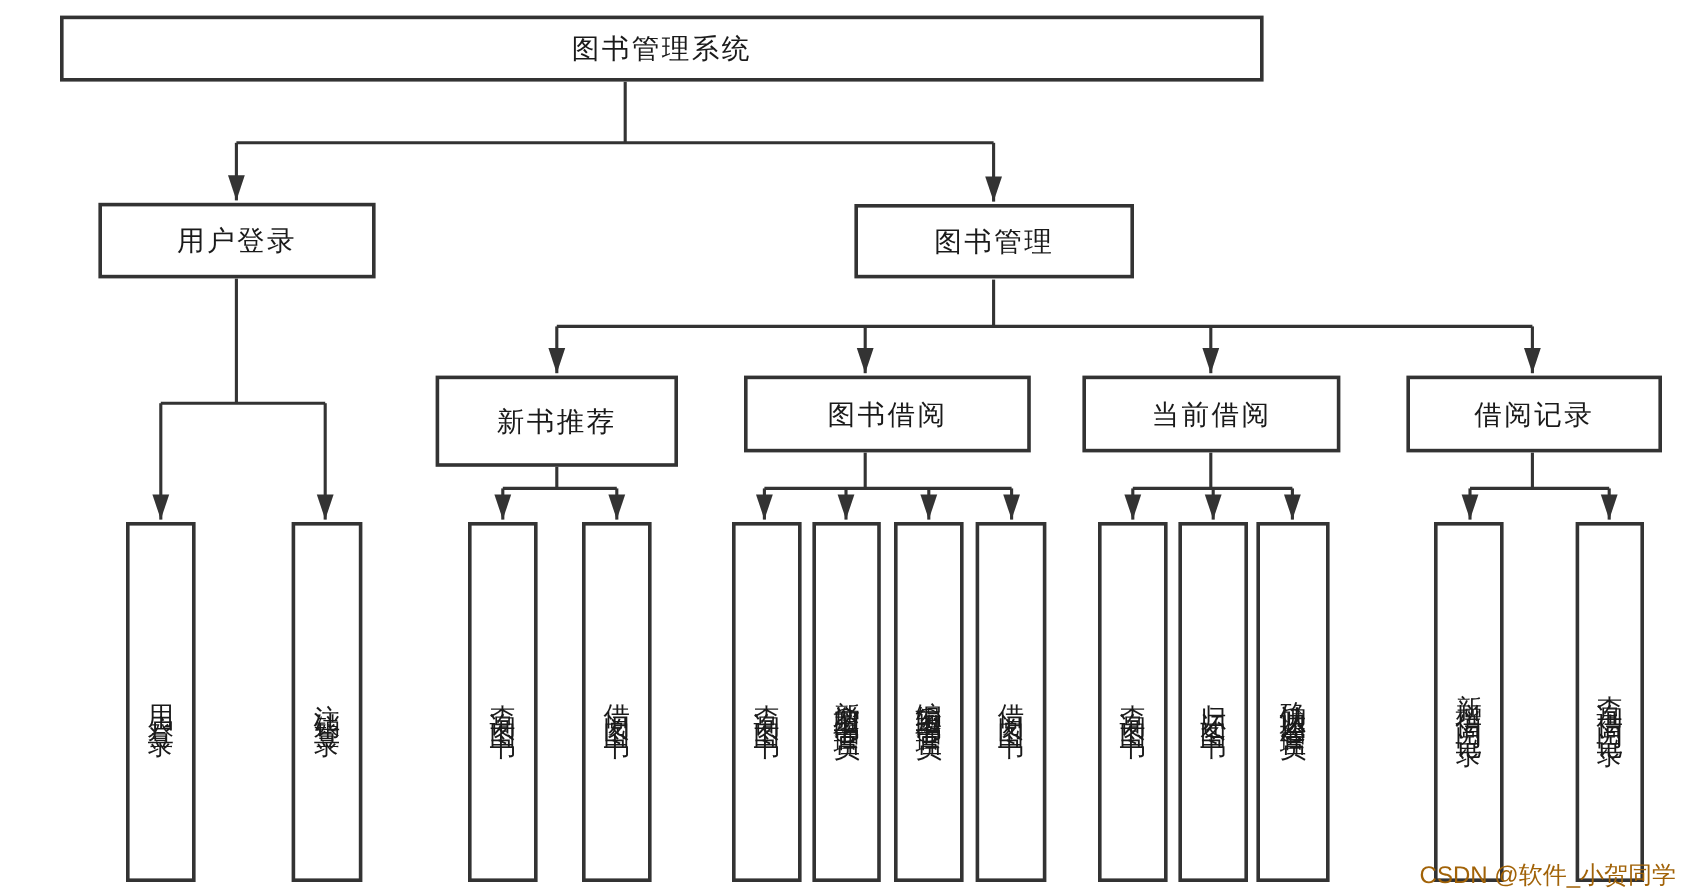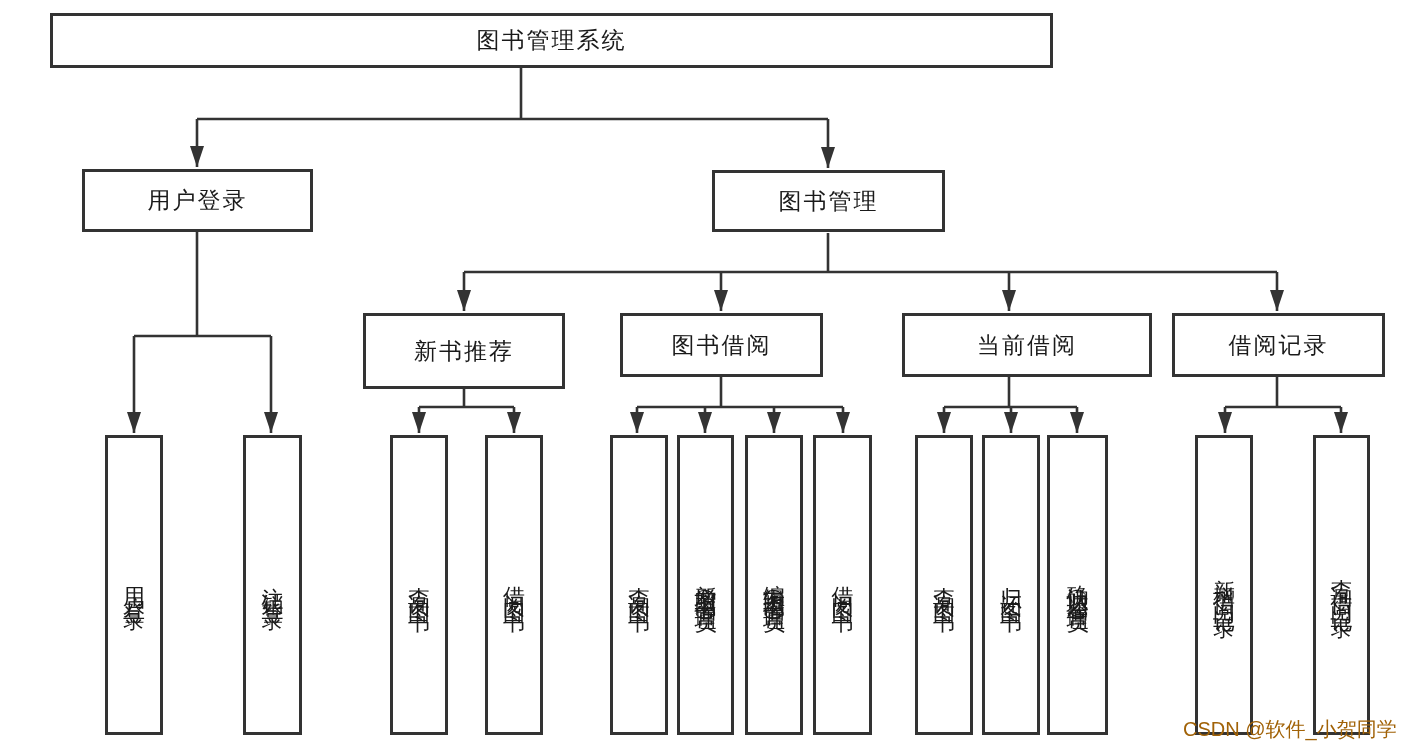--- a/index.html
+++ b/index.html
@@ -113,22 +113,22 @@
       <path d="M1341,407 V433" marker-end="url(#arw)"></path>
     </g>
   </svg>
 
   <div class="box hbox" style="left:20px; top:13px; width:1003px; height:55px;margin-left:30px;">图书管理系统</div>
 
   <div class="box hbox" style="left:82px; top:169px; width:231px; height:63px;">用户登录</div>
   <div class="box hbox" style="left:712px; top:170px; width:233px; height:62px;">图书管理</div>
 
   <div class="box hbox" style="left:363px; top:313px; width:202px; height:76px;">新书推荐</div>
-  <div class="box hbox" style="left:620px; top:313px; width:203px; height:64px;">图书借阅</div>
-  <div class="box hbox" style="left:902px; top:313px; width:250px; height:64px;">当前借阅</div>
+  <div class="box hbox" style="left:620px; top:313px; width:239px; height:64px;">图书借阅</div>
+  <div class="box hbox" style="left:902px; top:313px; width:215px; height:64px;">当前借阅</div>
   <div class="box hbox" style="left:1172px; top:313px; width:213px; height:64px;">借阅记录</div>
 
   <div class="box vbox" style="left:105px;">用户登录</div>
   <div class="box vbox" style="left:243px; width:59px;">注销登录</div>
 
   <div class="box vbox" style="left:390px;">查询图书</div>
   <div class="box vbox" style="left:485px;">借阅图书</div>
 
   <div class="box vbox" style="left:610px;">查询图书</div>
   <div class="box vbox" style="left:677px; width:57px; letter-spacing:4px;">新增图书（管理员）</div>

